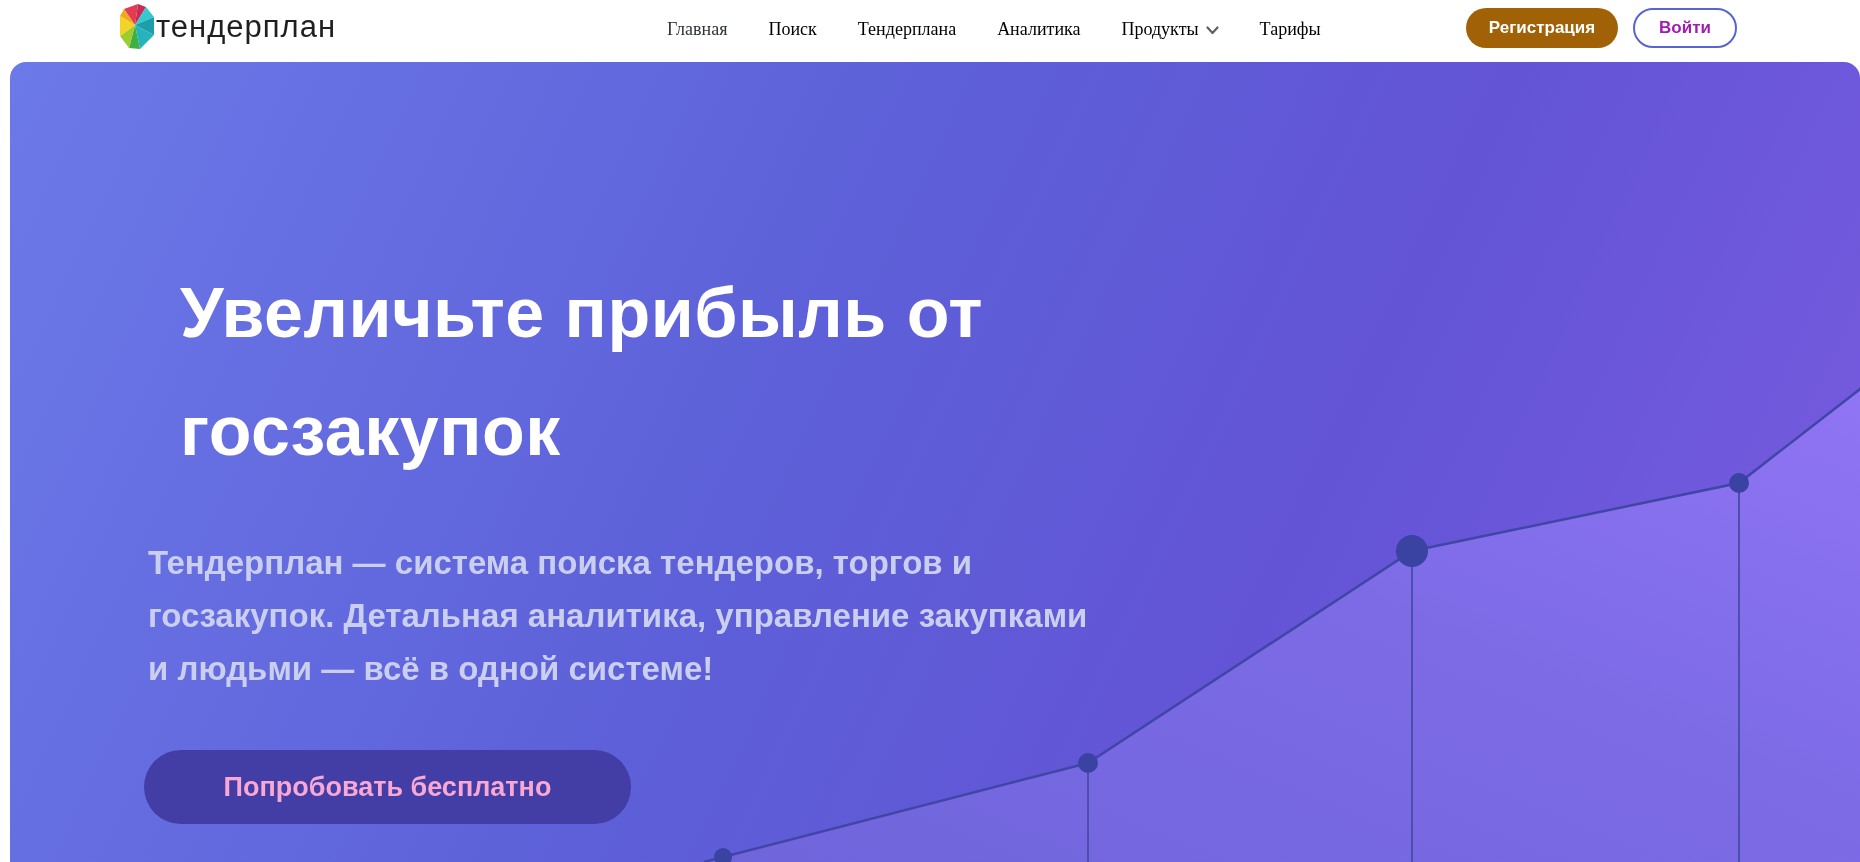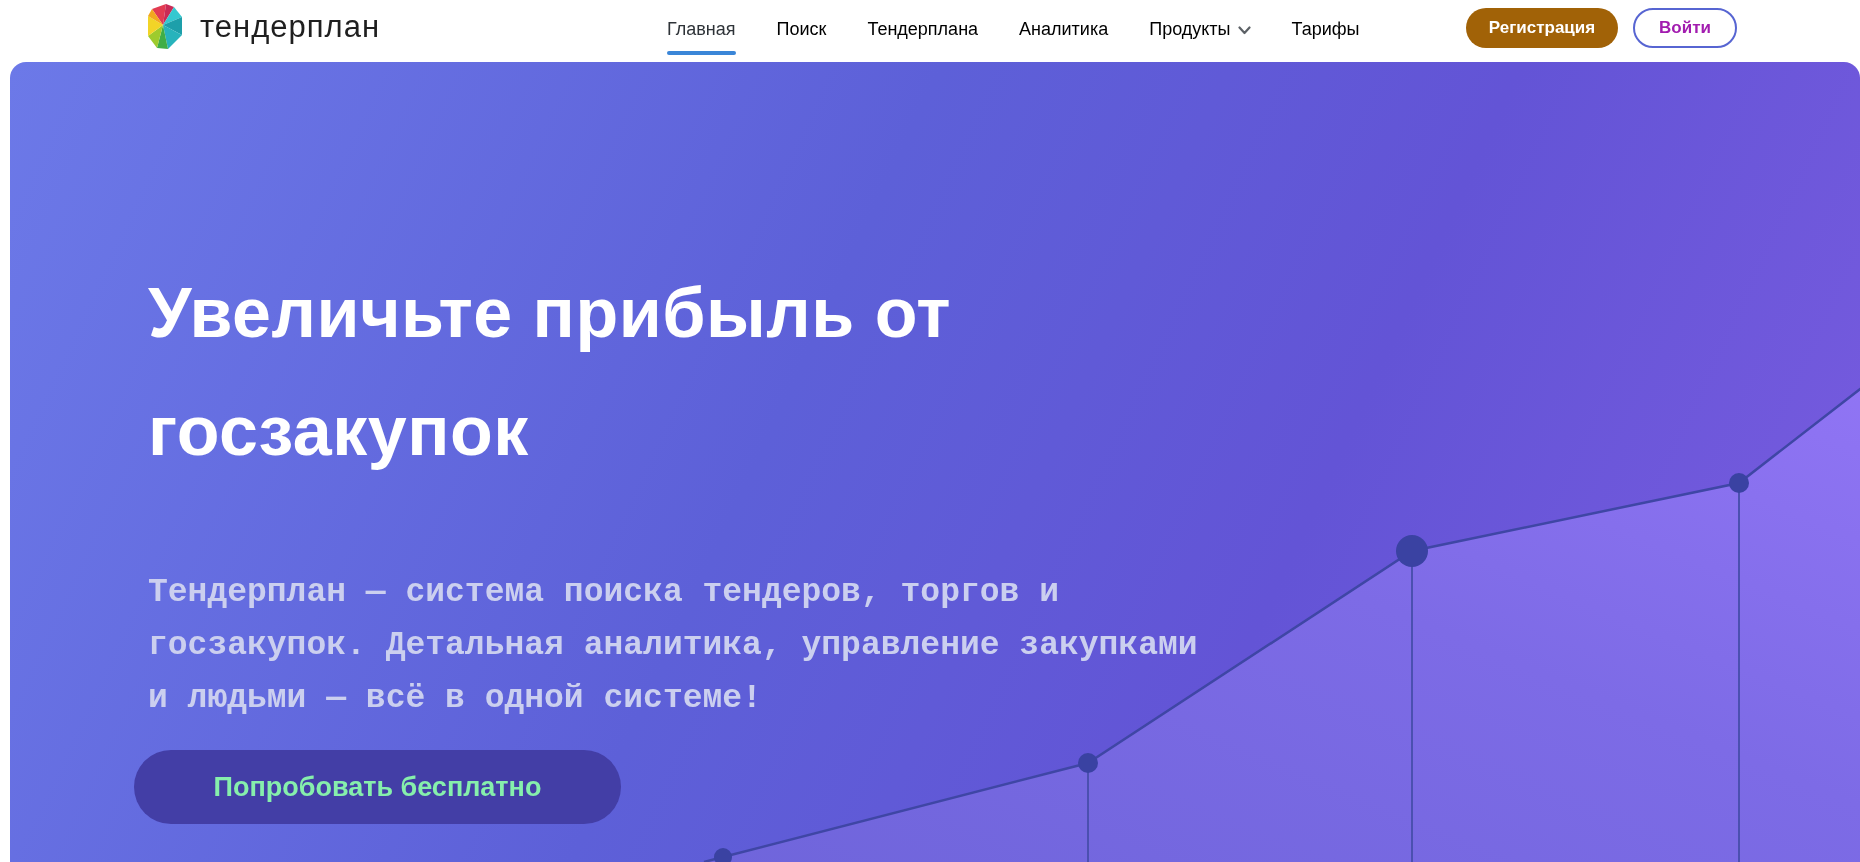--- a/index.html
+++ b/index.html
@@ -1,23 +1,23 @@
 <!DOCTYPE html>
 <html><head>
 <meta charset="utf-8">
 <style>
   * { margin:0; padding:0; box-sizing:border-box; }
   html,body { width:1860px; height:862px; overflow:hidden; background:#ffffff;
               font-family:"Liberation Sans", sans-serif; }
 
   
   .header { position:absolute; left:0; top:0; width:1860px; height:62px; background:#ffffff; }
-  .logo { position:absolute; left:146px; top:2px; height:50px; display:flex; align-items:center; gap:16px; cursor:pointer; }
+  .logo { position:absolute; left:118px; top:2px; height:50px; display:flex; align-items:center; cursor:pointer; }
   .logo-text { font-size:31px; color:#1f1f1f; letter-spacing:1px; font-weight:400; }
-  .nav { position:absolute; left:667px; top:0; height:56px; display:flex; align-items:center; gap:41px; }
+  .nav { position:absolute; left:667px; top:0; height:56px; display:flex; gap:41px;font-family:Liberation Serif, serif; }
   .nav-item { position:relative; font-size:18px; color:#000000; font-weight:500; cursor:pointer;
               display:flex; align-items:center; gap:7px; padding-top:2px; }
   .nav-item.active { color:#2e3338; }
   .nav-underline { position:absolute; left:0; right:0; bottom:-15px; height:4px;
                    background:#3a86d8; border-radius:2px; }
   .chev { display:inline-block; margin-top:2px; }
   .hdr-buttons { position:absolute; right:123px; top:8px; display:flex; gap:15px; }
   .btn-register { width:152px; height:40px; border:none; border-radius:20px; background:#a16207;
                   color:#ffffff; font-size:17px; font-weight:700; cursor:pointer;
                   font-family:"Liberation Sans", sans-serif; }
@@ -25,24 +25,24 @@
                color:#a21caf; font-size:17px; font-weight:700; cursor:pointer;
                font-family:"Liberation Sans", sans-serif; }
 
   
   .hero { position:absolute; left:10px; top:62px; width:1850px; height:800px;
           border-radius:16px 16px 0 0; overflow:hidden;
           background:linear-gradient(115deg, #6c79e8 0%, #5d60d8 42%, #6354d6 68%, #7a5ce0 100%); }
   .hero svg.decor { position:absolute; left:0; top:0; width:100%; height:100%; pointer-events:none; }
   .hero-content { position:absolute; left:138px; top:0; width:1100px; }
   .hero-title { margin-top:192px; color:#ffffff; font-size:70px; font-weight:700; line-height:118px;
-                letter-spacing:.5px; }
-  .hero-sub { margin-top:76px; color:#cbcfef; font-size:33px; font-weight:600; line-height:53px;font-family:Liberation Mono, monospace; }
-  .btn-cta { position:absolute; left:124px; top:688px; width:487px; height:74px; border:none;
-             border-radius:37px; background:#433ea6; color:#86efac; font-size:27px; font-weight:600;
+                letter-spacing:.5px;margin-left:32px; }
+  .hero-sub { margin-top:46px; color:#cbcfef; font-size:33px; font-weight:600; line-height:53px; }
+  .btn-cta { position:absolute; left:134px; top:688px; width:487px; height:74px; border:none;
+             border-radius:37px; background:#433ea6; color:#f9a8d4; font-size:27px; font-weight:600;
              cursor:pointer; font-family:"Liberation Sans", sans-serif; }
 </style>
 </head>
 <body>
 
 <div class="header">
 
   <div class="logo">
     <svg width="38" height="48" viewBox="0 0 38 46">
       <polygon points="17,21 6,5 20,0" fill="#e23b52"></polygon>

